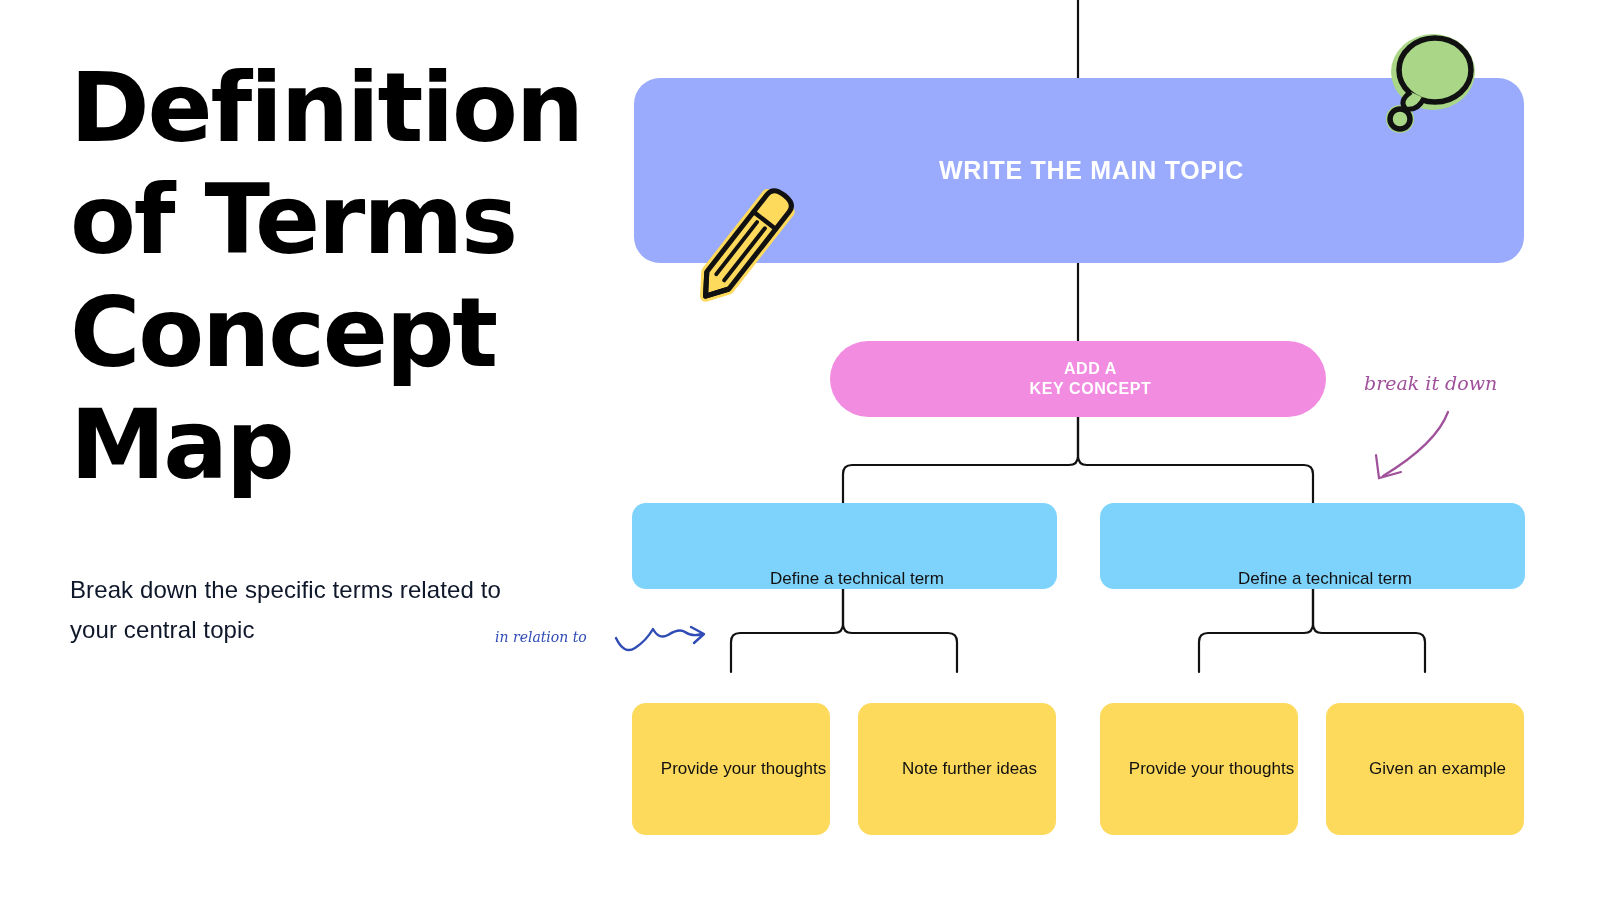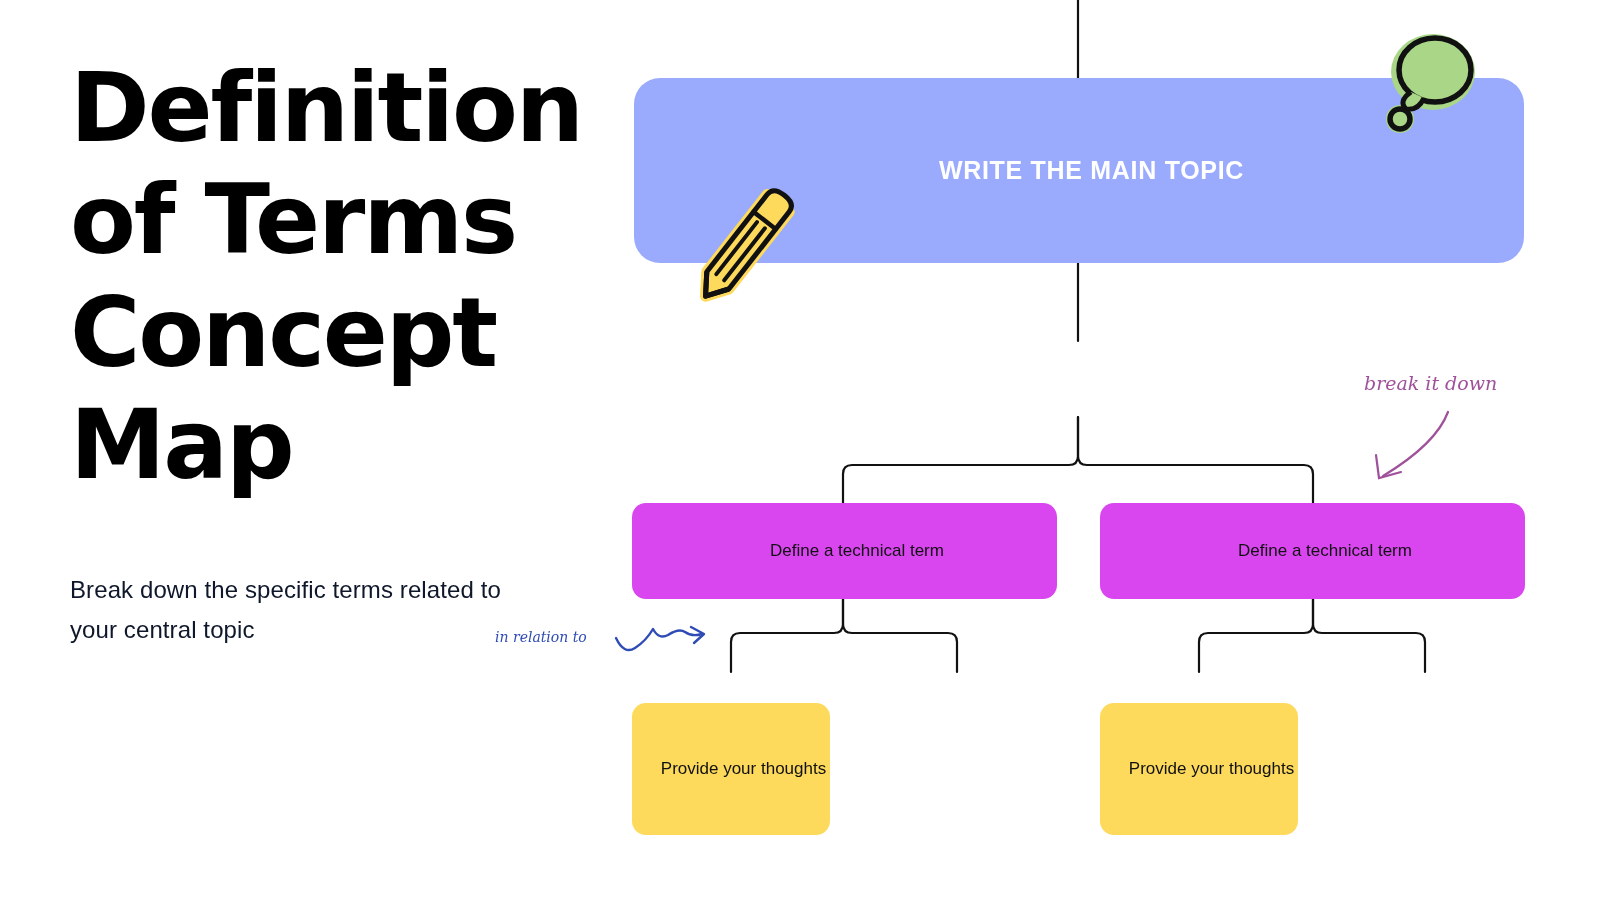--- a/index.html
+++ b/index.html
@@ -88,23 +88,24 @@
     color: #ffffff;
     font-size: 16px;
     font-weight: 700;
     letter-spacing: 0.6px;
     line-height: 1.28;
   }
 
   .node-green {
     top: 503px;
     width: 425px;
-    height: 96px;
-    background: #d946ef;
+    height: 86px;
+    background: #7dd3fc;
     border-radius: 14px;
+    align-items: flex-end;
   }
   .node-green.g1 { left: 620px; }
   .node-green.g2 { left: 1088px; }
   .node-green .node-label {
     color: #111111;
     font-size: 17px;
     font-weight: 400;
   }
 
   .node-yellow {
@@ -188,38 +189,50 @@
                L1196,633 Q1187,633 1187,642 L1187,672"></path>
       <path d="M1301,579 L1301,624 Q1301,633 1310,633
                L1404,633 Q1413,633 1413,642 L1413,672"></path>
     </g>
   </svg>
 
   <div class="node node-main">
     <span class="node-label">WRITE THE MAIN TOPIC</span>
   </div>
 
+  <div class="node node-key">
+    <span class="node-label">
+      <span>ADD A</span><br>
+      <span>KEY CONCEPT</span>
+    </span>
+  </div>
 
   <div class="node node-green g1">
     <span class="node-label">Define a technical term</span>
   </div>
 
   <div class="node node-green g2">
     <span class="node-label">Define a technical term</span>
   </div>
 
   <div class="node node-yellow y1">
     <span class="node-label">Provide your thoughts</span>
   </div>
 
+  <div class="node node-yellow y2">
+    <span class="node-label">Note further ideas</span>
+  </div>
 
   <div class="node node-yellow y3">
     <span class="node-label">Provide your thoughts</span>
   </div>
 
+  <div class="node node-yellow y4">
+    <span class="node-label">Given an example</span>
+  </div>
 
   <svg id="doodles" viewBox="0 0 1600 900">
 
     <g transform="translate(728,252) rotate(38)">
 
       <g stroke="#fdd95c" stroke-width="11" stroke-linejoin="round" fill="#fdd95c">
         <path d="M-14,-62 L14,-62 L14,36 L0,56 L-14,36 Z"></path>
       </g>
 
       <path d="M-14,-62 Q-14,-72 0,-72 Q14,-72 14,-62 L14,36 L0,56 L-14,36 Z" fill="#fdd95c" stroke="#111111" stroke-width="5" stroke-linejoin="round"></path>

